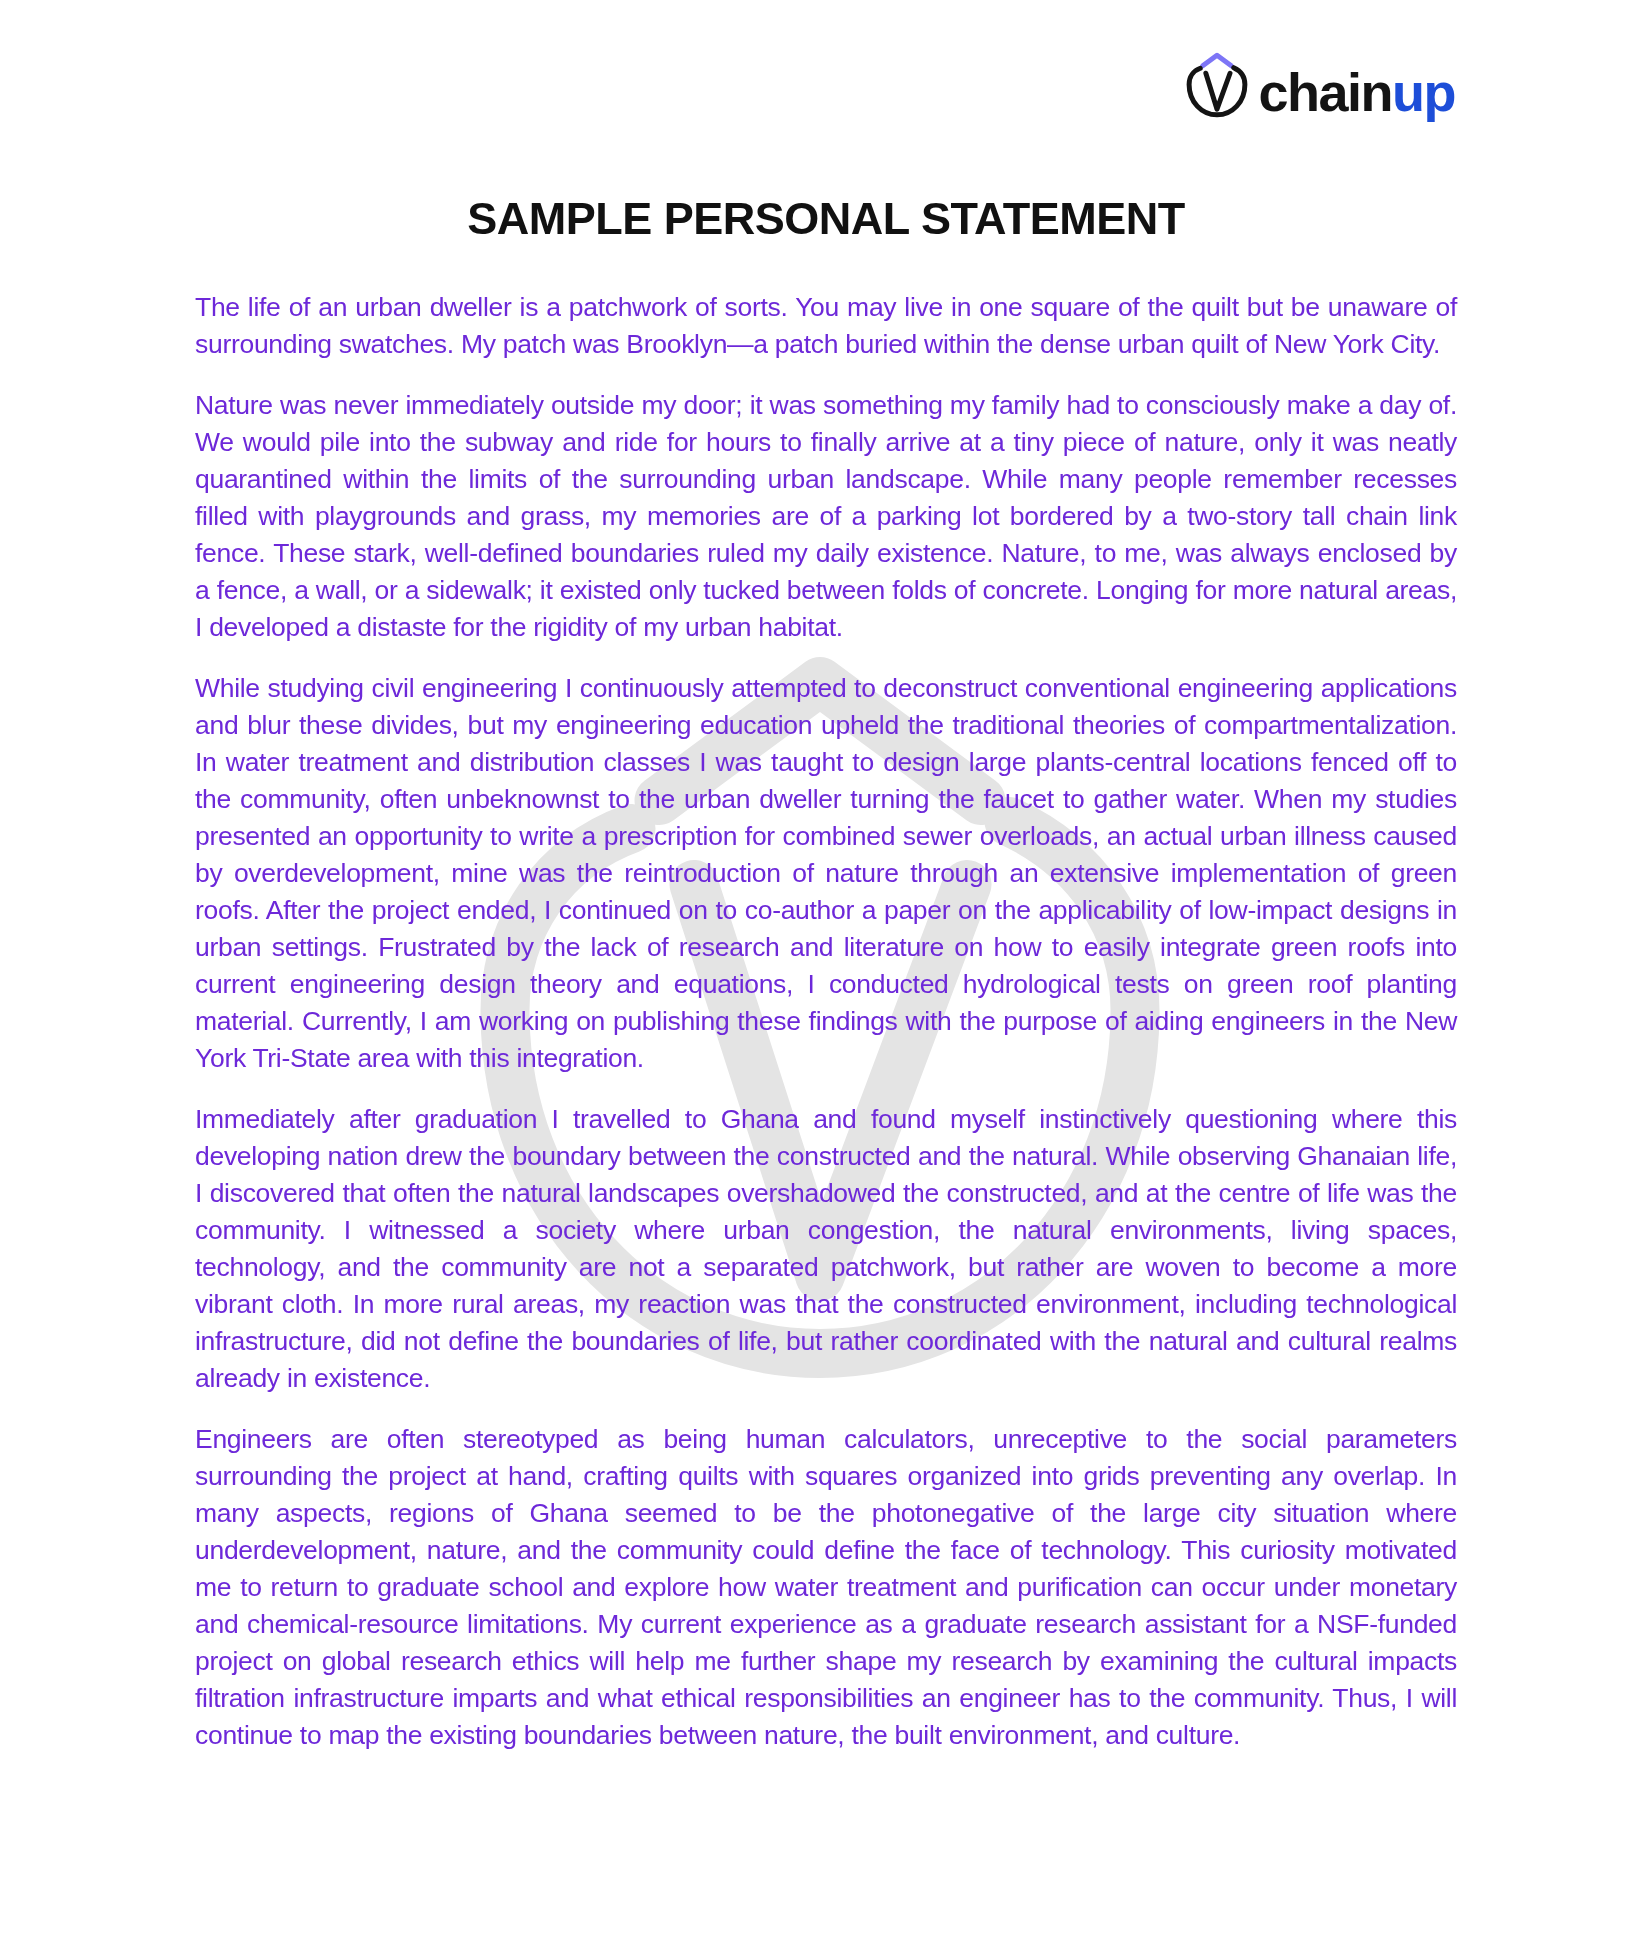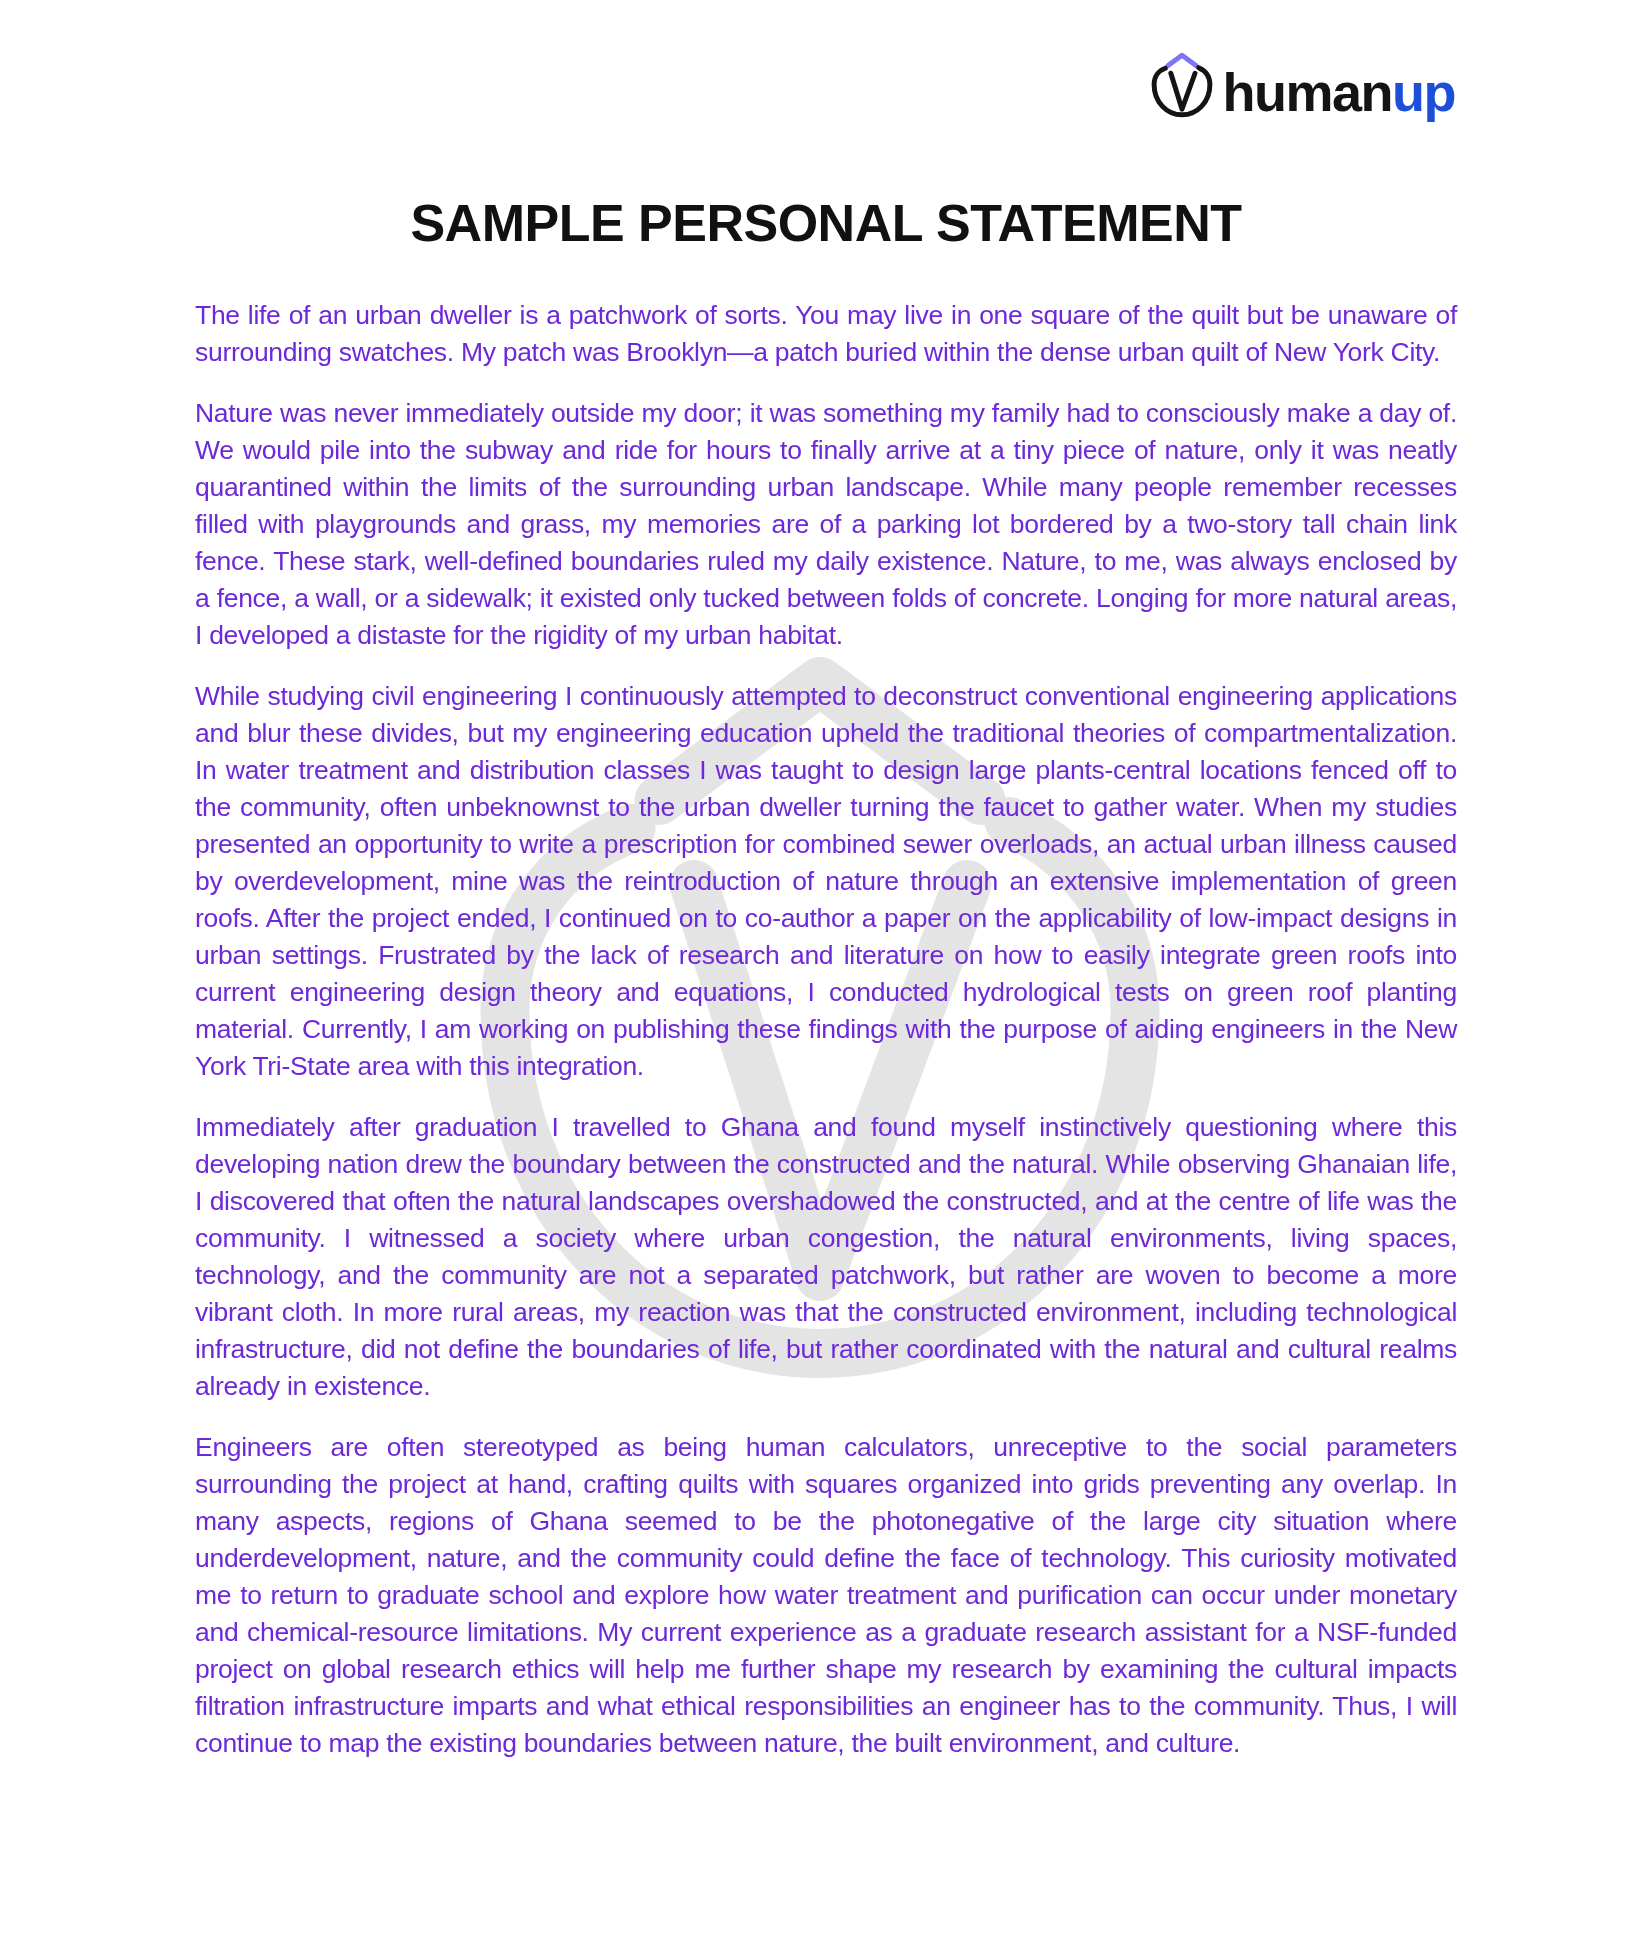--- a/index.html
+++ b/index.html
@@ -46,21 +46,21 @@
   .content {
     position: absolute;
     left: 195px;
     top: 0;
     width: 1262px;
     z-index: 1;
   }
   .title {
     margin: 193px 0 0 0;
     text-align: center;
-    font-size: 52px;
+    font-size: 45px;
     font-weight: bold;
     letter-spacing: -0.5px;
     color: #111111;
   }
   .body { margin-top: 44px; }
   .body p {
     margin: 0 0 24px 0;
     font-size: 26.5px;
     line-height: 37px;
     letter-spacing: -0.3px;
@@ -78,21 +78,21 @@
     <path d="M23 26 C12 30 5 40 5 52 C5 80 25 101 50 101 C75 101 95 80 95 52 C95 40 88 30 77 25" stroke-width="7" stroke-linecap="round" stroke="#e4e4e4"></path>
     <path d="M32 34 L50 90 L71 34" stroke-width="7" stroke-linecap="round" stroke-linejoin="round" stroke="#e4e4e4"></path>
   </svg>
 
   <div class="logo">
     <svg class="logo-icon" viewBox="0 0 100 106" fill="none" aria-hidden="true">
       <path d="M27 22 L50 5 L73 22" stroke-width="8" stroke-linecap="round" stroke-linejoin="round" stroke="#7d75f6"></path>
       <path d="M23 26 C12 30 5 40 5 52 C5 80 25 101 50 101 C75 101 95 80 95 52 C95 40 88 30 77 25" stroke-width="8" stroke-linecap="round" stroke="#141414"></path>
       <path d="M32 34 L50 92 L71 34" stroke-width="8" stroke-linecap="round" stroke-linejoin="round" stroke="#141414"></path>
     </svg>
-    <div class="wordmark"><span>human</span><span style="color: #1d4ed8;">up</span></div>
+    <div class="wordmark"><span>chain</span><span style="color: #1d4ed8;">up</span></div>
   </div>
 
   <div class="content">
     <h1 class="title">SAMPLE PERSONAL STATEMENT</h1>
     <div class="body">
       <p>The life of an urban dweller is a patchwork of sorts. You may live in one square of the quilt but be unaware of surrounding swatches. My patch was Brooklyn—a patch buried within the dense urban quilt of New York City.</p>
       <p>Nature was never immediately outside my door; it was something my family had to consciously make a day of. We would pile into the subway and ride for hours to finally arrive at a tiny piece of nature, only it was neatly quarantined within the limits of the surrounding urban landscape. While many people remember recesses filled with playgrounds and grass, my memories are of a parking lot bordered by a two-story tall chain link fence. These stark, well-defined boundaries ruled my daily existence. Nature, to me, was always enclosed by a fence, a wall, or a sidewalk; it existed only tucked between folds of concrete. Longing for more natural areas, I developed a distaste for the rigidity of my urban habitat.</p>
       <p>While studying civil engineering I continuously attempted to deconstruct conventional engineering applications and blur these divides, but my engineering education upheld the traditional theories of compartmentalization. In water treatment and distribution classes I was taught to design large plants-central locations fenced off to the community, often unbeknownst to the urban dweller turning the faucet to gather water. When my studies presented an opportunity to write a prescription for combined sewer overloads, an actual urban illness caused by overdevelopment, mine was the reintroduction of nature through an extensive implementation of green roofs. After the project ended, I continued on to co-author a paper on the applicability of low-impact designs in urban settings. Frustrated by the lack of research and literature on how to easily integrate green roofs into current engineering design theory and equations, I conducted hydrological tests on green roof planting material. Currently, I am working on publishing these findings with the purpose of aiding engineers in the New York Tri-State area with this integration.</p>
       <p>Immediately after graduation I travelled to Ghana and found myself instinctively questioning where this developing nation drew the boundary between the constructed and the natural. While observing Ghanaian life, I discovered that often the natural landscapes overshadowed the constructed, and at the centre of life was the community. I witnessed a society where urban congestion, the natural environments, living spaces, technology, and the community are not a separated patchwork, but rather are woven to become a more vibrant cloth. In more rural areas, my reaction was that the constructed environment, including technological infrastructure, did not define the boundaries of life, but rather coordinated with the natural and cultural realms already in existence.</p>
       <p>Engineers are often stereotyped as being human calculators, unreceptive to the social parameters surrounding the project at hand, crafting quilts with squares organized into grids preventing any overlap. In many aspects, regions of Ghana seemed to be the photonegative of the large city situation where underdevelopment, nature, and the community could define the face of technology. This curiosity motivated me to return to graduate school and explore how water treatment and purification can occur under monetary and chemical-resource limitations. My current experience as a graduate research assistant for a NSF-funded project on global research ethics will help me further shape my research by examining the cultural impacts filtration infrastructure imparts and what ethical responsibilities an engineer has to the community. Thus, I will continue to map the existing boundaries between nature, the built environment, and culture.</p>

